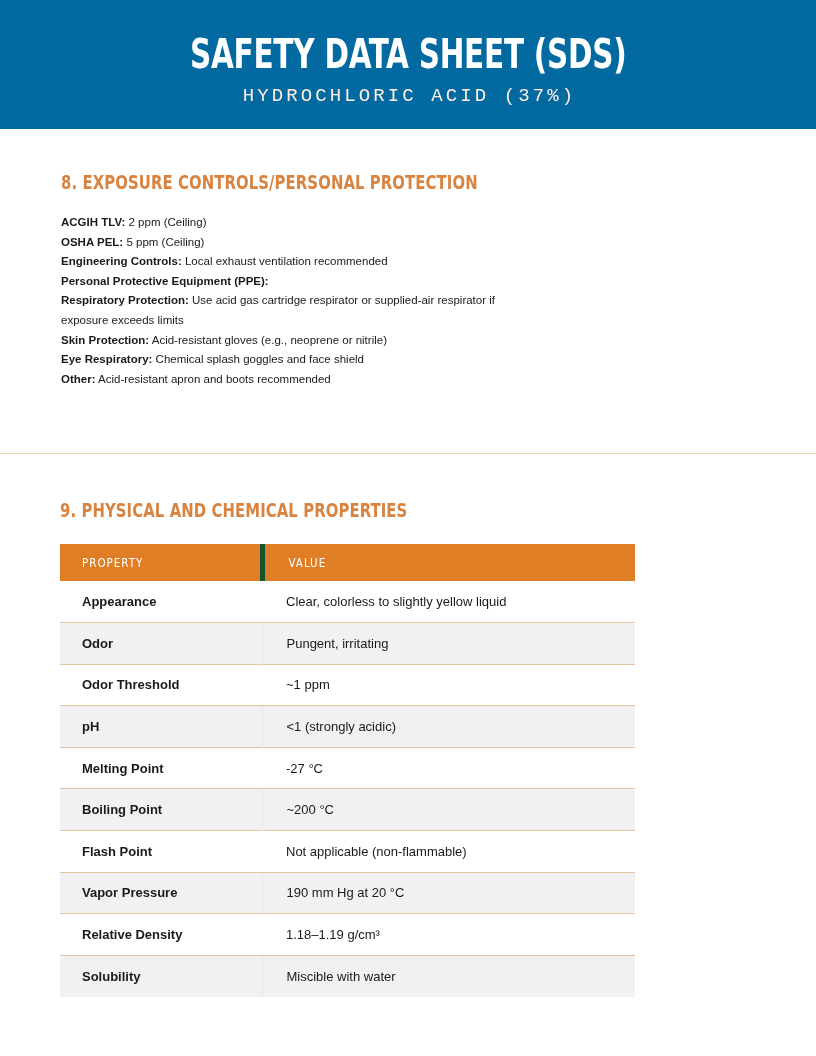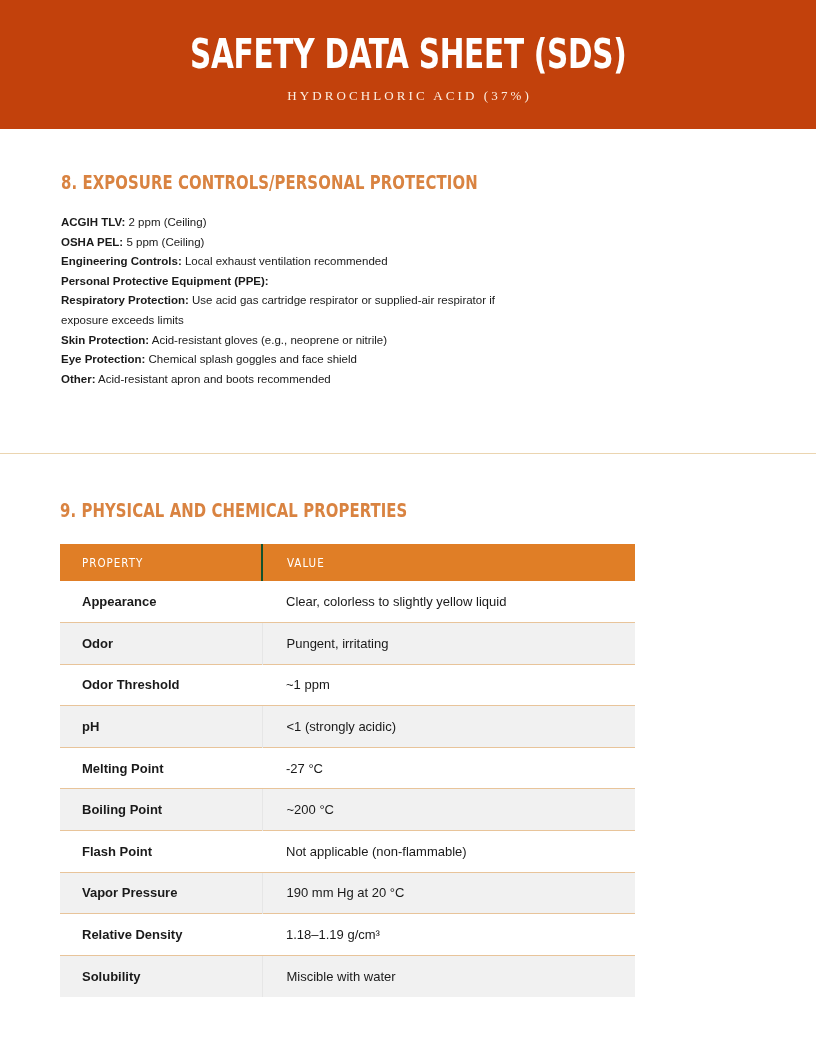--- a/index.html
+++ b/index.html
@@ -12,43 +12,43 @@
     background: #ffffff;
     font-family: "Liberation Sans", sans-serif;
     overflow: hidden;
     position: relative;
   }
 
   
   .banner {
     width: 816px;
     height: 129px;
-    background: #c2410c;
+    background: #0369a1;
     display: flex;
     flex-direction: column;
     align-items: center;
     justify-content: center;
     box-sizing: border-box;
     padding-top: 6px;
   }
   .banner-title {
     font-family: "DejaVu Sans Condensed", "Liberation Sans Narrow", "Liberation Sans", sans-serif;
     font-weight: bold;
     font-size: 40px;
     line-height: 44px;
     color: #ffffff;
     letter-spacing: -0.3px;
     transform: scaleX(0.82);
     transform-origin: center;
     white-space: nowrap;
     margin: 0;
   }
   .banner-subtitle {
-    font-family: Liberation Serif, serif;
-    font-size: 13px;
+    font-family: Liberation Mono, monospace;
+    font-size: 19px;
     line-height: 16px;
     color: #FCEFE2;
     letter-spacing: 3.1px;
     margin-top: 12px;
     white-space: nowrap;
     text-indent: 3.1px;
   }
 
   
   .section {
@@ -128,21 +128,21 @@
     font-size: 11.5px;
     letter-spacing: 1px;
     text-align: left;
     height: 37px;
     padding: 0 0 0 22px;
     vertical-align: middle;
     box-sizing: border-box;
   }
   .props-table thead th.th-value {
     padding-left: 24px;
-    border-left: 2px solid #14532d;
+    border-left: 5px solid #14532d;
     margin-left: 41px;
   }
 
   .props-table tbody td {
     height: 41.6px;
     font-size: 13px;
     color: #1a1a1a;
     vertical-align: middle;
     box-sizing: border-box;
     border-top: 1px solid #E8C49A;
@@ -175,21 +175,21 @@
 
 <div class="section" id="section-exposure">
   <h2 class="section-heading">8. EXPOSURE CONTROLS/PERSONAL PROTECTION</h2>
   <div class="body-lines">
     <p><span class="lbl">ACGIH TLV:</span><span> 2 ppm (Ceiling)</span></p>
     <p><span class="lbl">OSHA PEL:</span><span> 5 ppm (Ceiling)</span></p>
     <p><span class="lbl">Engineering Controls:</span><span> Local exhaust ventilation recommended</span></p>
     <p><span class="lbl">Personal Protective Equipment (PPE):</span><span></span></p>
     <p><span class="lbl">Respiratory Protection:</span><span> Use acid gas cartridge respirator or supplied-air respirator if exposure exceeds limits</span></p>
     <p><span class="lbl">Skin Protection:</span><span> Acid-resistant gloves (e.g., neoprene or nitrile)</span></p>
-    <p><span class="lbl">Eye Protection:</span><span> Chemical splash goggles and face shield</span></p>
+    <p><span class="lbl">Eye Respiratory:</span><span> Chemical splash goggles and face shield</span></p>
     <p><span class="lbl">Other:</span><span> Acid-resistant apron and boots recommended</span></p>
   </div>
 </div>
 
 <div class="divider"></div>
 
 <div class="section" id="section-physical">
   <h2 class="section-heading">9. PHYSICAL AND CHEMICAL PROPERTIES</h2>
 
   <table class="props-table">

